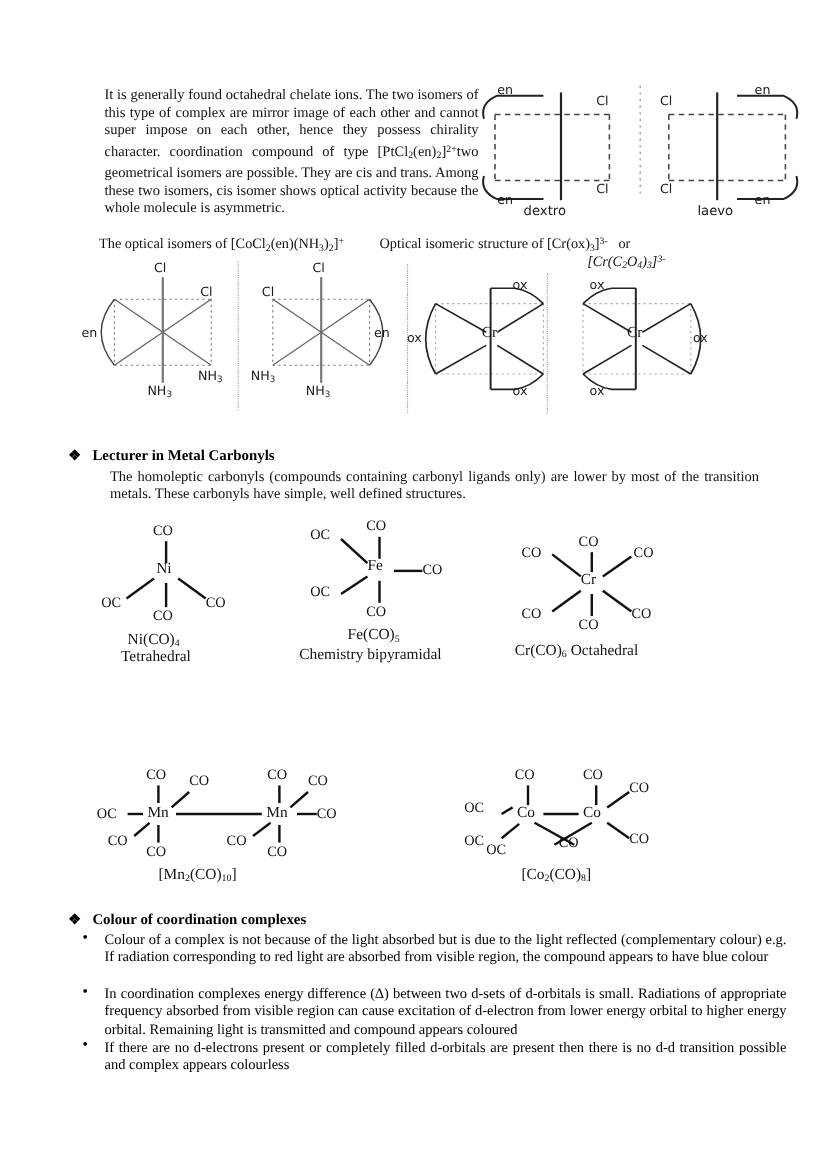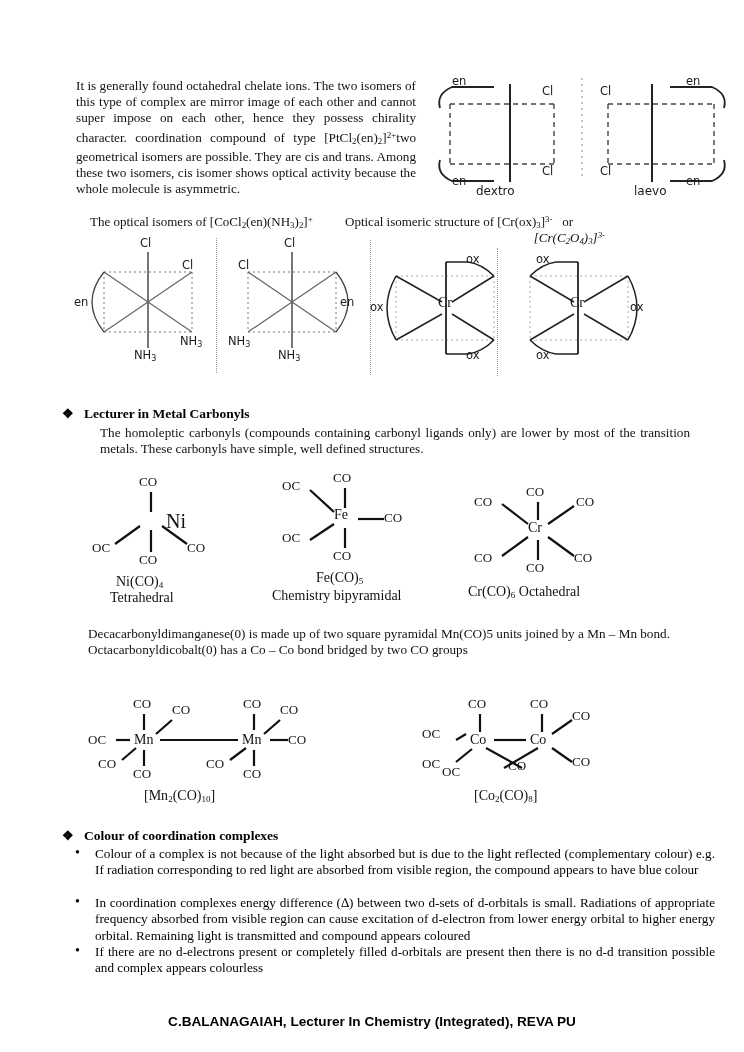--- a/index.html
+++ b/index.html
@@ -109,21 +109,21 @@
   }
   svg { display: block; overflow: visible; }
   .svgserif { font-family: "Liberation Serif", serif; fill: #111; }
 </style>
 </head>
 <body>
 
 <div class="page">
 
 
-  <div class="block para para-justify" style="left:76px; top:78px; width:340px;">
+  <div class="block para para-justify" style="left:95px; top:78px; width:340px;">
     It is generally found octahedral chelate ions. The two
     isomers of this type of complex are mirror image of each
     other and cannot super impose on each other, hence they
     possess chirality character. coordination compound of type
     [PtCl<sub>2</sub>(en)<sub>2</sub>]<sup>2+</sup>two geometrical isomers are possible. They
     are cis and trans. Among these two isomers, cis isomer
     shows optical activity because the whole molecule is
     asymmetric.
   </div>
 
@@ -279,21 +279,21 @@
   </div>
 
   <div class="diagram" style="left:88px; top:468px; width:180px; height:130px;">
     <svg width="180" height="130" viewBox="0 0 180 130">
       <line x1="63" y1="24" x2="63" y2="44" stroke="#111" stroke-width="2.2"></line>
       <line x1="63" y1="62" x2="63" y2="84" stroke="#111" stroke-width="2.2"></line>
       <line x1="52" y1="58" x2="27" y2="76" stroke="#111" stroke-width="2.2"></line>
       <line x1="74" y1="58" x2="99" y2="76" stroke="#111" stroke-width="2.2"></line>
     </svg>
     <span class="lbl-serif" style="left:51px; top:6px;">CO</span>
-    <span class="lbl-serif" style="left:54px; top:42px; font-size:20px;margin-left:24px;">Ni</span>
+    <span class="lbl-serif" style="left:54px; top:42px; font-size:14px;">Ni</span>
     <span class="lbl-serif" style="left:4px; top:72px;">OC</span>
     <span class="lbl-serif" style="left:99px; top:72px;">CO</span>
     <span class="lbl-serif" style="left:51px; top:84px;">CO</span>
     <span class="cap-serif" style="left:28px; top:106px;">Ni(CO)<sub style="font-size:9px;">4</sub></span>
     <span class="cap-serif" style="left:22px; top:122px;">Tetrahedral</span>
   </div>
 
   <div class="diagram" style="left:272px; top:462px; width:190px; height:130px;">
     <svg width="190" height="130" viewBox="0 0 190 130">
       <line x1="73" y1="26" x2="73" y2="46" stroke="#111" stroke-width="2.2"></line>
@@ -324,24 +324,20 @@
     <span class="lbl-serif" style="left:58px; top:10px;">CO</span>
     <span class="lbl-serif" style="left:6px; top:20px;">CO</span>
     <span class="lbl-serif" style="left:108px; top:20px;">CO</span>
     <span class="lbl-serif" style="left:60px; top:46px; font-size:14px;">Cr</span>
     <span class="lbl-serif" style="left:6px; top:76px;">CO</span>
     <span class="lbl-serif" style="left:106px; top:76px;">CO</span>
     <span class="lbl-serif" style="left:58px; top:86px;">CO</span>
     <span class="cap-serif" style="left:0px; top:110px;">Cr(CO)<sub style="font-size:9px;">6</sub> Octahedral</span>
   </div>
 
-  <div class="block para" style="left:88px; top:626px; width:630px;">
-    <div>Decacarbonyldimanganese(0) is made up of two square pyramidal Mn(CO)5 units joined by a Mn – Mn bond.</div>
-    <div>Octacarbonyldicobalt(0) has a Co – Co bond bridged by two CO groups</div>
-  </div>
 
   <div class="diagram" style="left:96px; top:694px; width:250px; height:110px;">
     <svg width="250" height="110" viewBox="0 0 250 110">
 
       <line x1="48" y1="20" x2="48" y2="36" stroke="#111" stroke-width="2.2"></line>
       <line x1="48" y1="56" x2="48" y2="72" stroke="#111" stroke-width="2.2"></line>
       <line x1="20" y1="46" x2="34" y2="46" stroke="#111" stroke-width="2.2"></line>
       <line x1="60" y1="40" x2="76" y2="26" stroke="#111" stroke-width="2.2"></line>
       <line x1="40" y1="54" x2="26" y2="66" stroke="#111" stroke-width="2.2"></line>
 
@@ -414,17 +410,14 @@
   <div class="bullet-item para-justify" style="left:95px; top:895px; width:620px;">
     <span class="dot">•</span>
     <span>In coordination complexes energy difference (∆) between two d-sets of d-orbitals is small. Radiations of appropriate frequency absorbed from visible region can cause excitation of d-electron from lower energy orbital to higher energy orbital. Remaining light is transmitted and compound appears coloured</span>
   </div>
 
   <div class="bullet-item para-justify" style="left:95px; top:944px; width:620px;">
     <span class="dot">•</span>
     <span>If there are no d-electrons present or completely filled d-orbitals are present then there is no d-d transition possible and complex appears colourless</span>
   </div>
 
-  <div class="footer" style="top:1014px;">
-    <span>C.BALANAGAIAH, Lecturer In Chemistry (Integrated), REVA PU</span>
-  </div>
 
 </div>
 
 </body></html>

